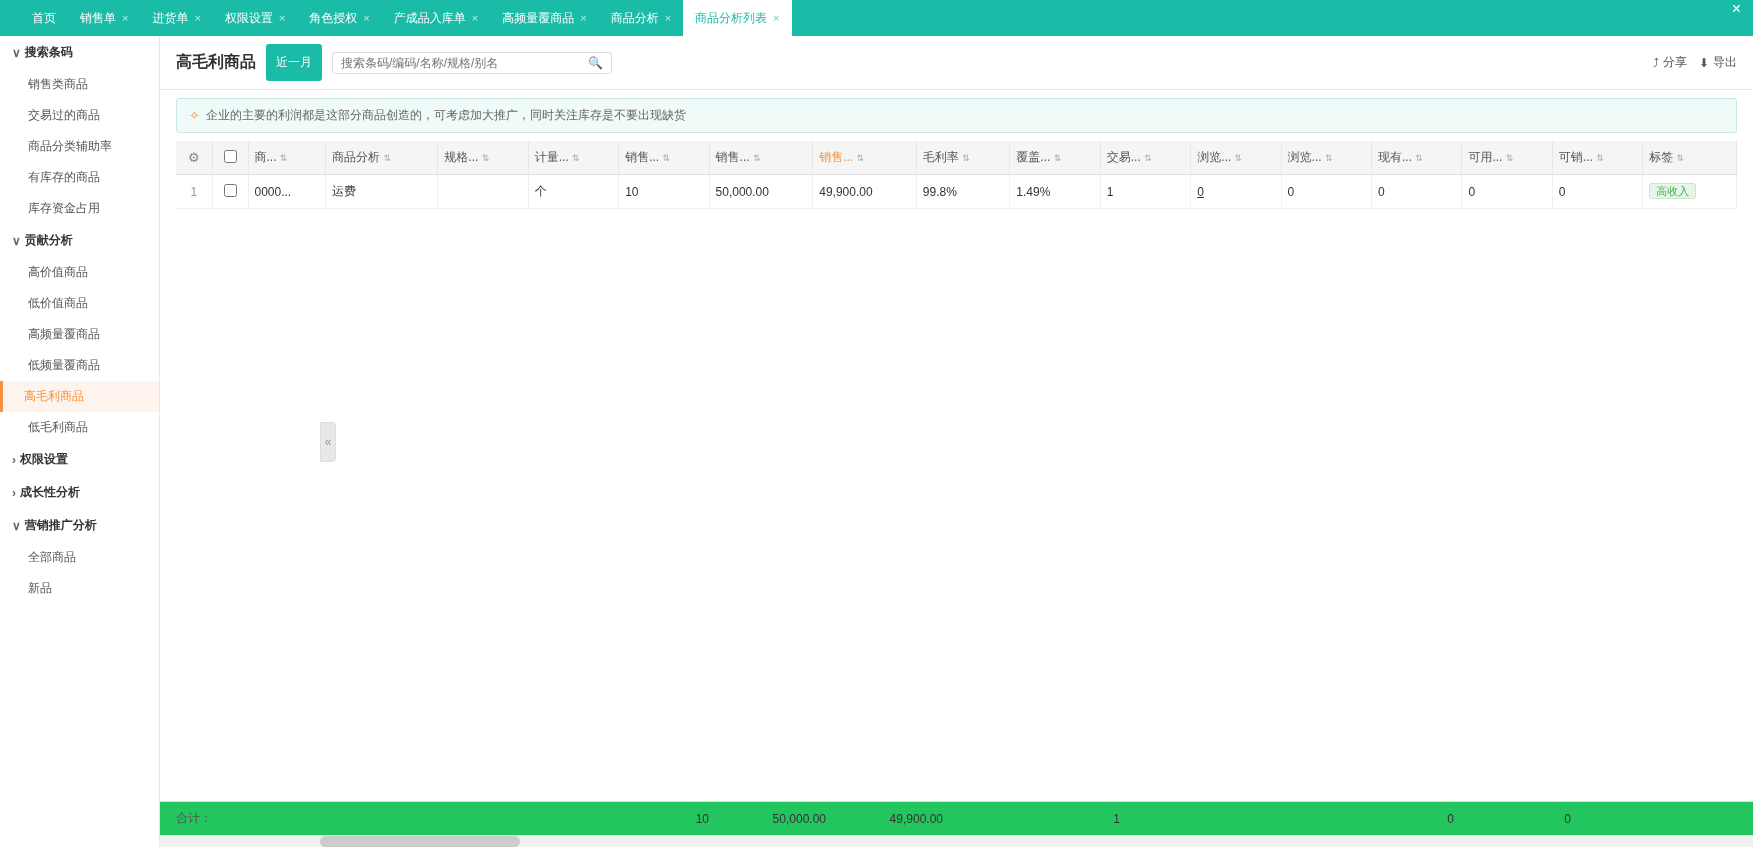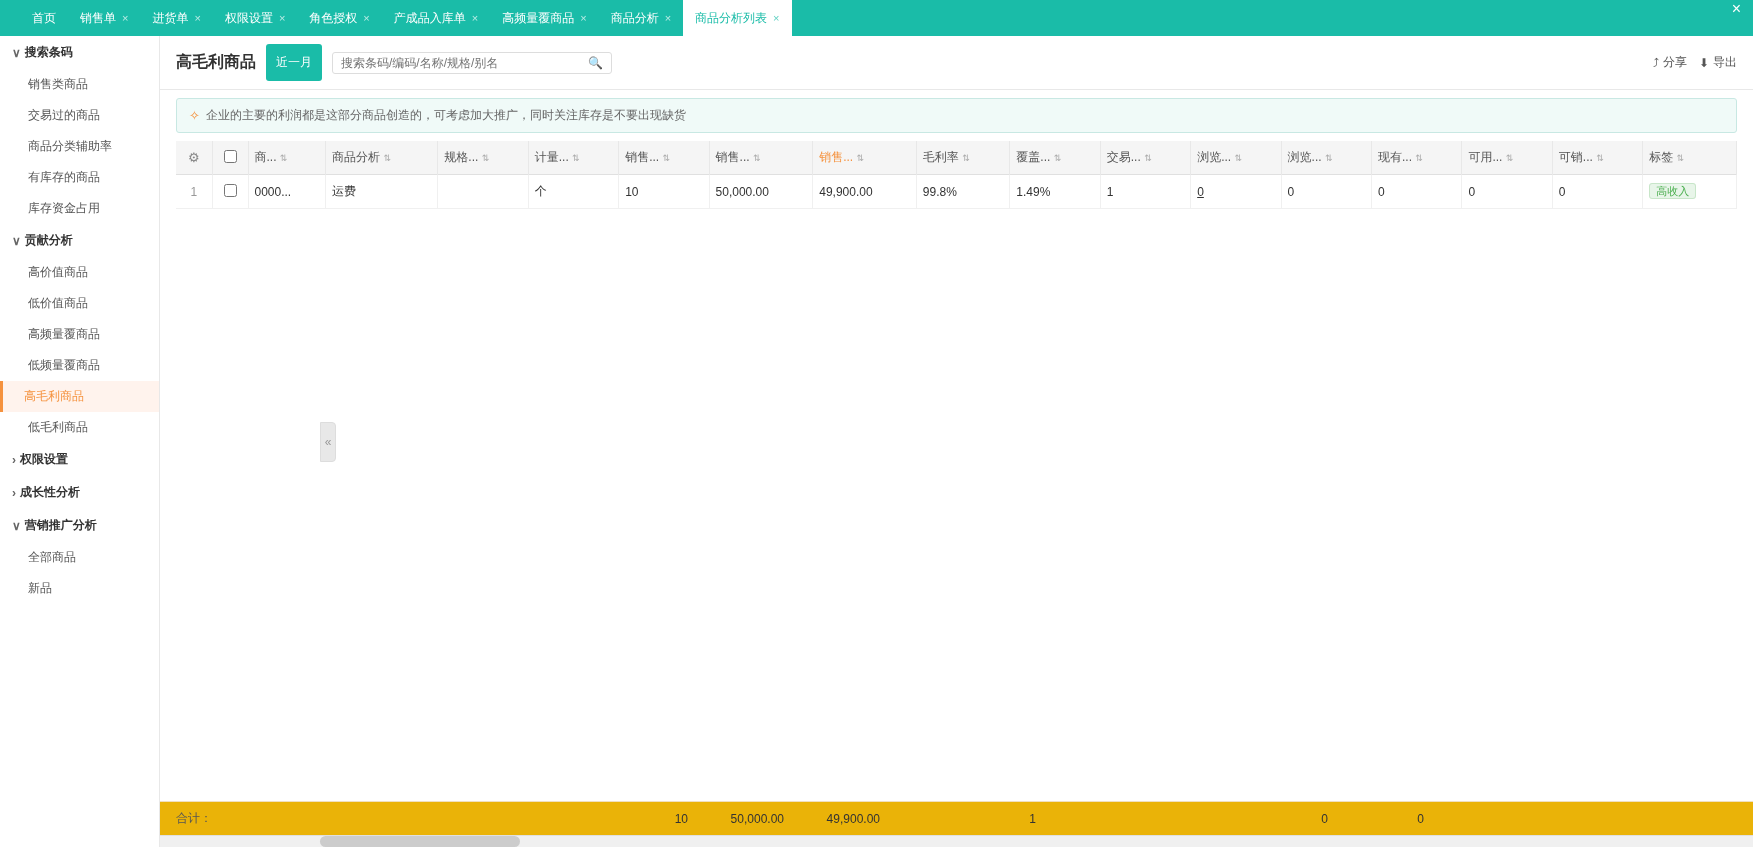--- a/index.html
+++ b/index.html
@@ -219,26 +219,26 @@
       color: #4caf50;
       border: 1px solid #c8e6c9;
       border-radius: 3px;
       padding: 1px 6px;
       font-size: 11px;
     }
     .underline { text-decoration: underline; color: #333; cursor: pointer; }
 
     
     .table-footer {
-      background: #eab308;
+      background: #22c55e;
       border-top: 1px solid #f0e0c0;
       padding: 8px 16px;
       display: flex;
       align-items: center;
-      gap: 16px;
+      gap: 37px;
       font-size: 12px;
       color: #333;
     }
     .footer-label { color: #555; }
     .footer-cell { min-width: 80px; text-align: right; }
 
     
     .bottom-scrollbar {
       height: 12px;
       background: #f0f0f0;

